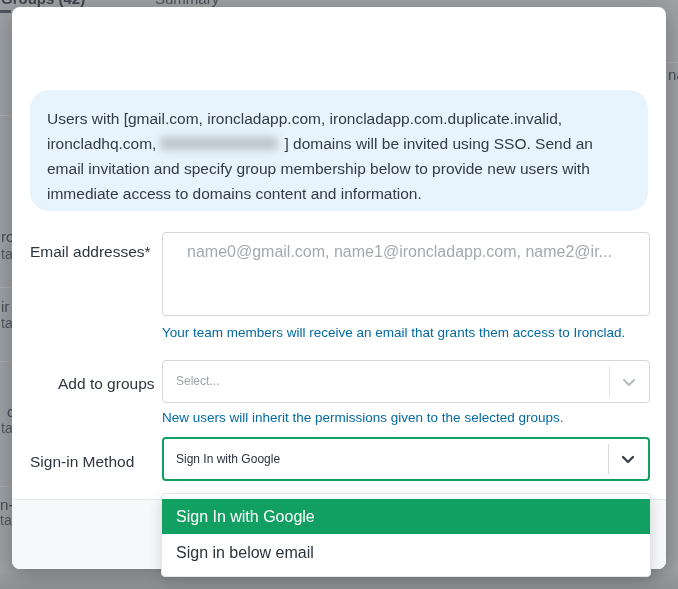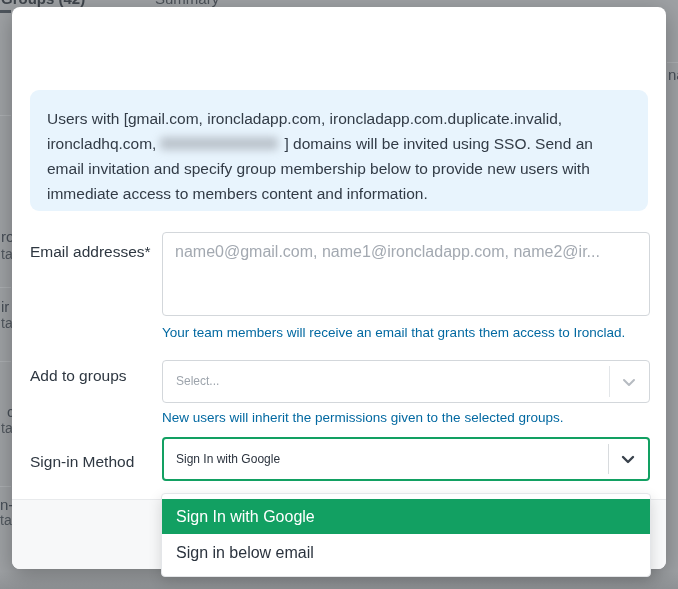--- a/index.html
+++ b/index.html
@@ -21,31 +21,31 @@
     position:absolute;left:12px;top:7px;width:654px;height:562px;
     background:#fff;border-radius:8px;z-index:2;
     box-shadow:0 6px 22px rgba(0,0,0,.28);
   }
   .modal-header{position:absolute;left:0;right:0;top:0;height:63px;border-bottom:1px solid #ecedef;}
   .modal-title{position:absolute;left:18px;top:15px;font-size:21px;font-weight:600;color:#27303c;white-space:nowrap;}
   .blur-chunk{display:inline-block;height:21px;background:#8f959d;border-radius:4px;filter:blur(5px);opacity:.62;vertical-align:-4px;}
   .close-btn{position:absolute;right:16px;top:14px;font-size:16px;font-weight:700;color:#c7c9cb;cursor:pointer;padding:4px;line-height:1;}
   .info-banner{
     position:absolute;left:18px;top:83px;width:584px;height:89px;
-    background:#e8f4fd;border-radius:9px;padding:16px 17px;
+    background:#e8f4fd;border-radius:19px;padding:16px 17px;
     font-size:15.5px;line-height:25px;color:#323b46;
   }
   .info-banner .ln{white-space:nowrap;}
   .blur-inline{display:inline-block;width:118px;height:13px;background:#9da3ab;border-radius:3px;filter:blur(4px);opacity:.6;vertical-align:-1px;margin:0 6px 0 4px;}
   .fld-label{position:absolute;left:18px;font-size:15.5px;color:#2e3741;white-space:nowrap;}
   .email-textarea{
     position:absolute;left:150px;top:225px;width:488px;height:84px;box-sizing:border-box;
     border:1px solid #d3d7db;border-radius:4px;resize:none;
     font-family:"Liberation Sans","DejaVu Sans",sans-serif;font-size:16px;color:#2b333e;
-    padding:10px 12px;outline:none;
+    padding:10px 24px;outline:none;
   }
   .email-textarea::placeholder{color:#a3a9b1;opacity:1;}
   .helper{position:absolute;left:150px;font-size:13.5px;color:#0369a1;white-space:nowrap;}
   .select-box{
     position:absolute;left:150px;width:488px;box-sizing:border-box;background:#fff;
     border:1px solid #d3d7db;border-radius:4px;cursor:pointer;
   }
   .select-box .value{display:block;font-size:12px;white-space:nowrap;overflow:hidden;}
   .select-divider{position:absolute;right:39px;top:5px;bottom:5px;width:1px;background:#e3e6e9;}
   .select-chevron{position:absolute;right:10px;top:50%;transform:translateY(-50%);width:20px;height:20px;}
@@ -91,28 +91,28 @@
 <div class="bg-line" style="left:667px;top:62px;width:11px;"></div>
 <span class="bg-frag" style="left:668px;top:66px;">na</span>
 
 <div class="modal">
 
 
   <div class="info-banner">
     <span class="ln">Users with [gmail.com, ironcladapp.com, ironcladapp.com.duplicate.invalid,</span><br>
     <span class="ln"><span>ironcladhq.com,</span><span class="blur-inline"></span><span>] domains will be invited using SSO. Send an</span></span><br>
     <span class="ln">email invitation and specify group membership below to provide new users with</span><br>
-    <span class="ln">immediate access to members content and information.</span>
+    <span class="ln">immediate access to domains content and information.</span>
   </div>
 
   <label class="fld-label" style="top:236px;">Email addresses*</label>
   <textarea class="email-textarea" placeholder="name0@gmail.com, name1@ironcladapp.com, name2@ir..." style=""></textarea>
   <div class="helper" style="top:318px;">Your team members will receive an email that grants them access to Ironclad.</div>
 
-  <label class="fld-label" style="top:360px;">Add to groups</label>
+  <label class="fld-label" style="top:368px;margin-left:28px;">Add to groups</label>
   <div class="select-box groups-select">
     <span class="value">Select...</span>
     <span class="select-divider"></span>
     <span class="select-chevron">
       <svg width="20" height="20" viewBox="0 0 20 20">
           <path d="M5 8 L10 13 L15 8" fill="none" stroke="#b6bbc1" stroke-width="2" stroke-linecap="round" stroke-linejoin="round"></path>
         </svg>
     </span>
   </div>
   <div class="helper" style="top:403px;">New users will inherit the permissions given to the selected groups.</div>

